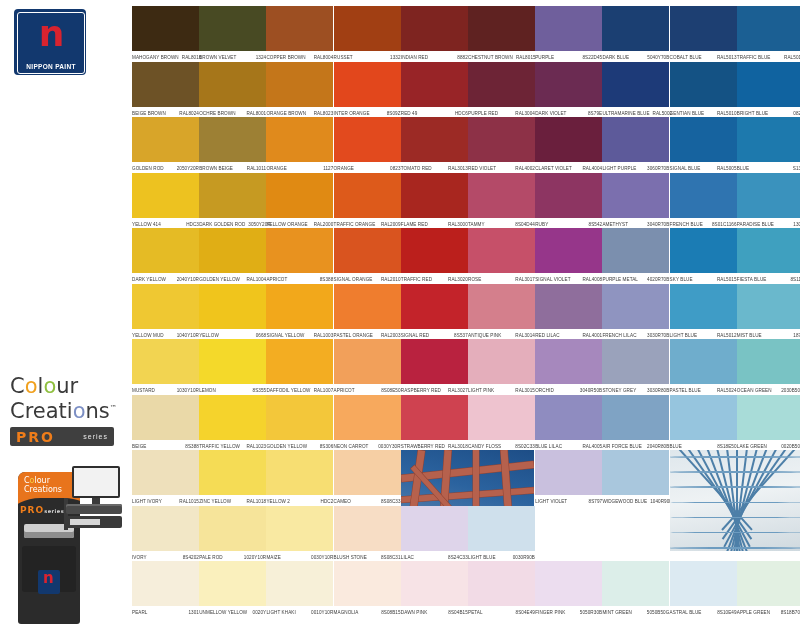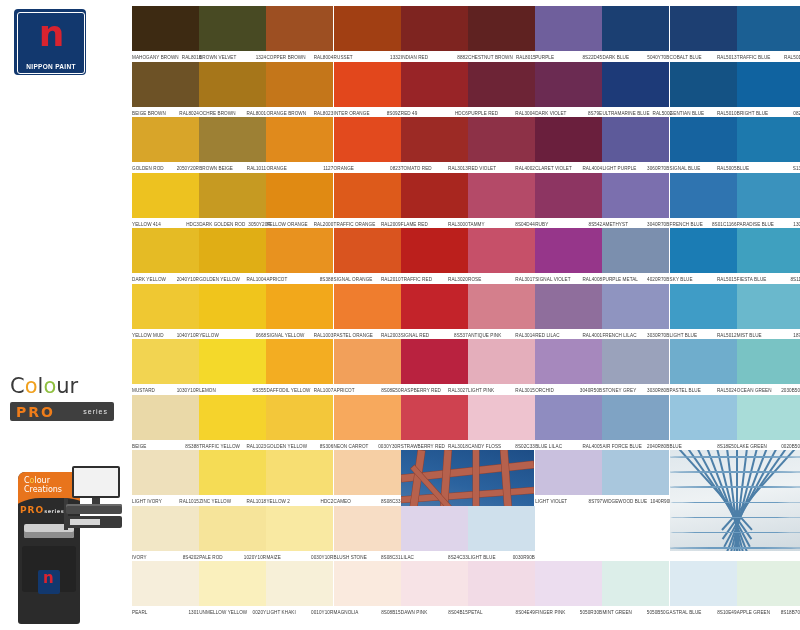--- a/index.html
+++ b/index.html
@@ -92,20 +92,21 @@
 
     <div class="np-logo">
       <div class="inner">
         <div class="n-glyph">n</div>
         <div class="np-text">NIPPON PAINT</div>
       </div>
     </div>
 
     <div class="cc-wrap">
       <div class="cc-line">C<span class="o1">o</span>l<span class="o2">o</span>ur</div>
+      <div class="cc-line">Creati<span class="o3">o</span>ns<span class="cc-tm">™</span></div>
       <div class="pro-badge">
         <span class="pro">PRO</span>
         <span class="series">series</span>
       </div>
     </div>
 
     <div class="kiosk">
       <div class="k-body"></div>
       <div class="k-top">
         <div class="k-cc">C<span class="d">o</span>lour<br>Creations</div>

